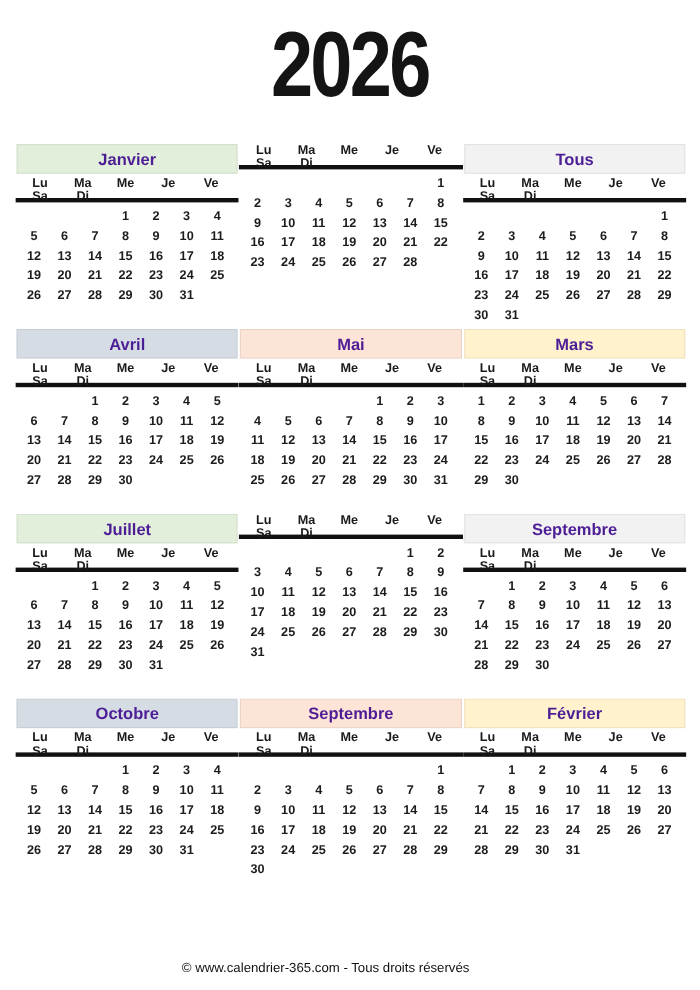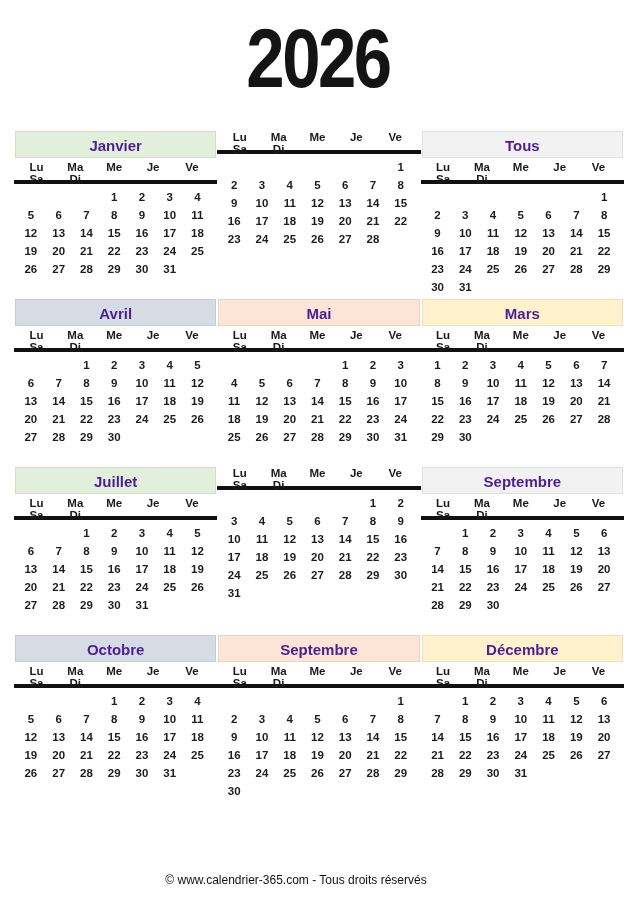--- a/index.html
+++ b/index.html
@@ -701,21 +701,21 @@
           <div class="day"></div>
           <div class="day"></div>
           <div class="day"></div>
           <div class="day"></div>
           <div class="day"></div>
           <div class="day"></div>
         </div>
       </div>
       <div class="month">
         <div class="month-header" style="background: rgb(255, 242, 204);">
-          <div class="">Décembre</div>
+          <div class="">Février</div>
         </div>
         <div class="dow-row">
           <div class="dow">Lu</div>
           <div class="dow">Ma</div>
           <div class="dow">Me</div>
           <div class="dow">Je</div>
           <div class="dow">Ve</div>
           <div class="dow">Sa</div>
           <div class="dow">Di</div>
         </div>

